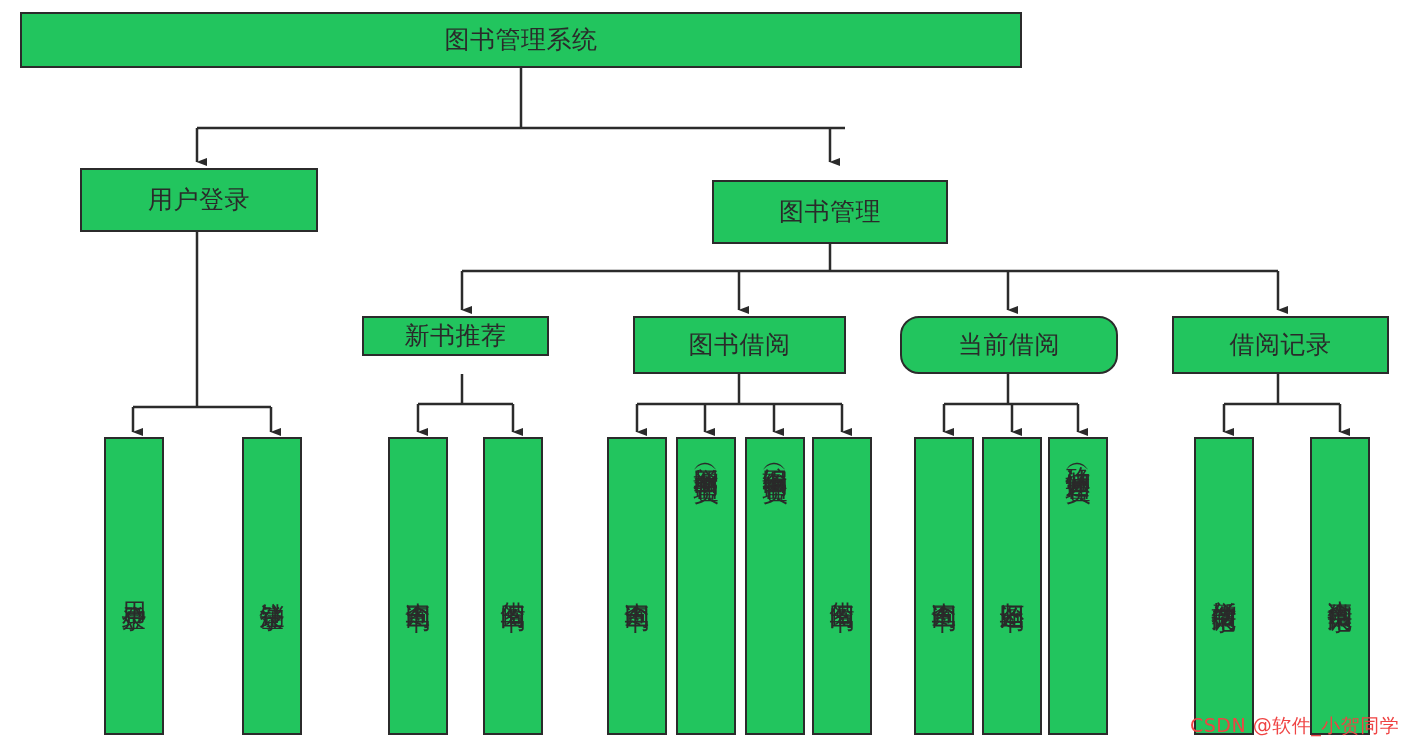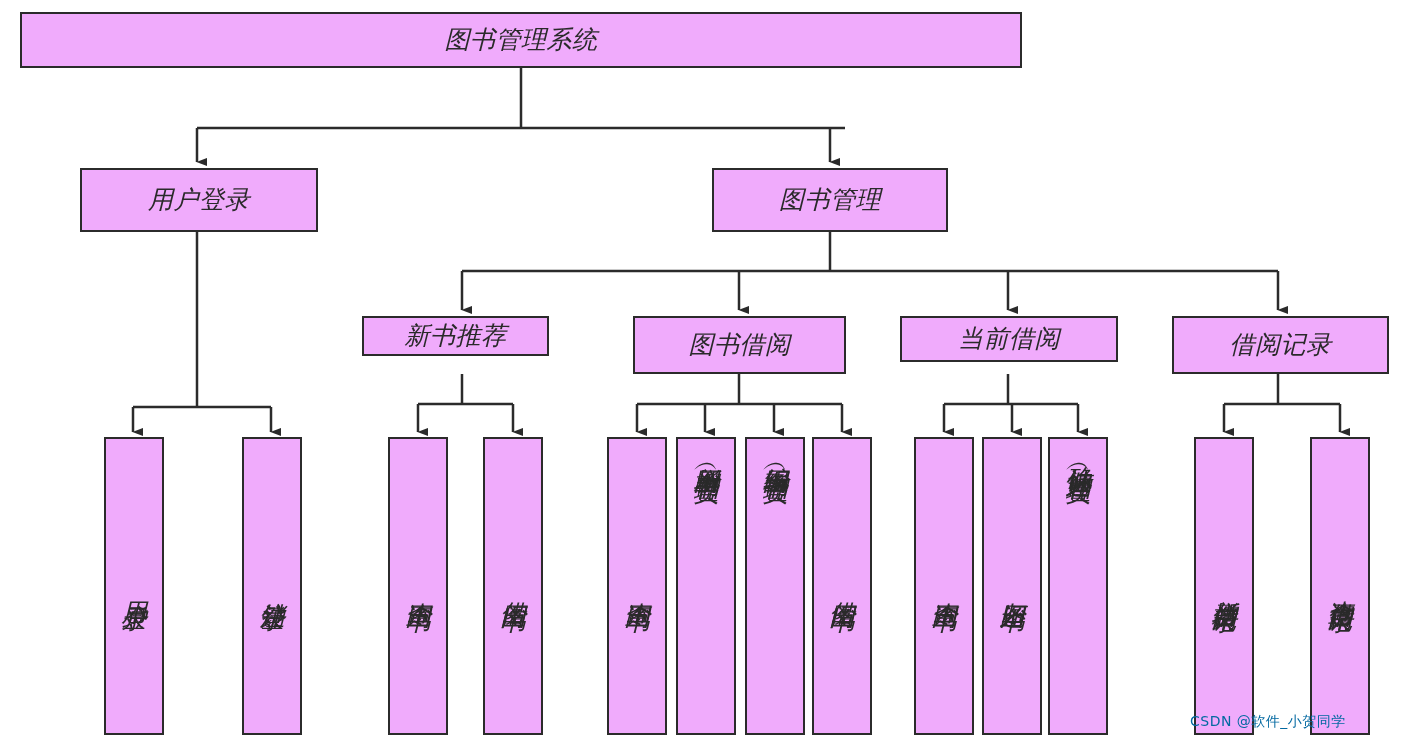--- a/index.html
+++ b/index.html
@@ -22,27 +22,26 @@
     position: absolute;
     left: 0;
     top: 0;
     width: 1405px;
     height: 747px;
     pointer-events: none;
   }
   .node {
     position: absolute;
     box-sizing: border-box;
-    background: #f0abfc;
+    background: #22c55e;
     border: 2.5px solid #2b2b2b;
     display: flex;
     align-items: center;
     justify-content: center;
     overflow: hidden;
-    font-style: italic;
   }
   .node-label {
     color: #2a2a2a;
     line-height: 1.22;
     text-align: center;
     white-space: nowrap;
     letter-spacing: 0.5px;
   }
   .node.horizontal .node-label {
     font-size: 25px;
@@ -62,22 +61,22 @@
     line-height: 1;
     white-space: nowrap;
     display: block;
   }
   .node.vertical.centered {
     align-items: center;
     padding-top: 0;
   }
   #watermark {
     position: absolute;
-    color: #0369a1;
-    font-size: 14px;
+    color: #ef4444;
+    font-size: 19px;
     white-space: nowrap;
     letter-spacing: 0.5px;
     pointer-events: none;
   }
 </style>
 </head>
 <body>
 
 <div id="diagram-root">
 
@@ -133,33 +132,33 @@
   </svg>
 
   <div class="node root horizontal" style="left:20px; top:12px; width:1002px; height:56px;">
     <span class="node-label">图书管理系统</span>
   </div>
 
   <div class="node horizontal" style="left:80px; top:168px; width:238px; height:64px;">
     <span class="node-label">用户登录</span>
   </div>
 
-  <div class="node horizontal" style="left:712px; top:168px; width:236px; height:64px;">
+  <div class="node horizontal" style="left:712px; top:180px; width:236px; height:64px;">
     <span class="node-label">图书管理</span>
   </div>
 
   <div class="node horizontal" style="left:362px; top:316px; width:187px; height:40px;">
     <span class="node-label">新书推荐</span>
   </div>
 
   <div class="node horizontal" style="left:633px; top:316px; width:213px; height:58px;">
     <span class="node-label">图书借阅</span>
   </div>
 
-  <div class="node horizontal" style="left:900px; top:316px; width:218px; height:46px;">
+  <div class="node horizontal" style="left:900px; top:316px; width:218px; height:58px;border-radius:19px;">
     <span class="node-label">当前借阅</span>
   </div>
 
   <div class="node horizontal" style="left:1172px; top:316px; width:217px; height:58px;">
     <span class="node-label">借阅记录</span>
   </div>
 
   <div class="node vertical centered" style="left:104px; top:437px; width:60px; height:298px;">
     <span class="node-label">用户登录</span>
   </div>

